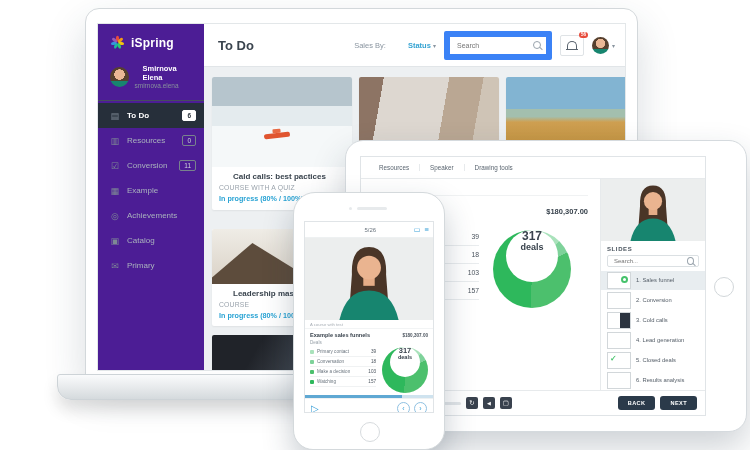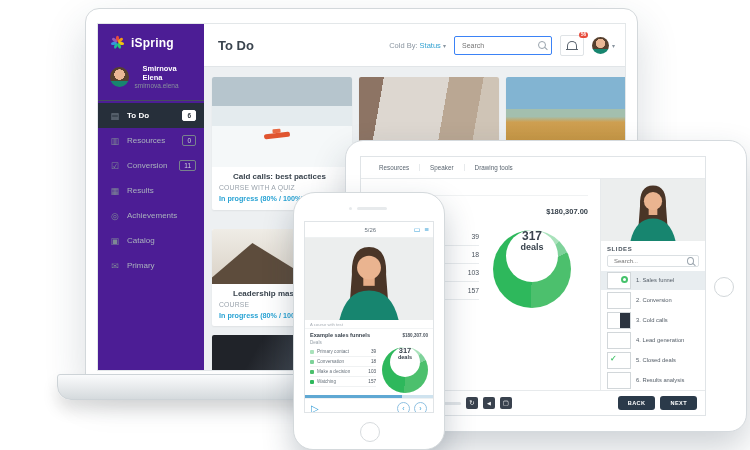--- a/index.html
+++ b/index.html
@@ -35,22 +35,22 @@
   .nav-item.active .lb{color:#fff;font-weight:bold;}
   .badge{font-size:6.5px;border:1px solid #78828d;color:#cfd5da;border-radius:2px;padding:1px 4px;line-height:7px;}
   .badge.solid{background:#fff;border-color:#fff;color:#2b333d;font-weight:bold;}
 
   
   .main{flex:1;display:flex;flex-direction:column;min-width:0;}
   .topbar{height:42px;min-height:42px;background:#fff;border-bottom:1px solid #e1e5e8;
     display:flex;align-items:center;padding:0 10px 0 14px;gap:8px;}
   .page-title{font-size:13px;font-weight:bold;color:#3a444e;flex:1;}
   .sort{font-size:7.5px;color:#8a95a0;}
-  .sort b{color:#35a3d2;font-weight:normal;}
-  .searchbox{display:flex;align-items:center;border:1px solid #3b82f6;border-radius:2px;height:17px;padding:0 5px;background:#fff;gap:4px;}
+  .sort b{color:#35a3d2;font-weight:bold;margin-left:20px;}
+  .searchbox{display:flex;align-items:center;border:6px solid #3b82f6;border-radius:2px;height:17px;padding:0 5px;background:#fff;gap:4px;}
   .searchbox input{border:none;outline:none;width:70px;font-size:7px;font-family:"Liberation Sans",sans-serif;color:#5a646e;}
   .mag{width:6px;height:6px;border:1px solid #9aa4ad;border-radius:50%;position:relative;}
   .mag::after{content:"";position:absolute;width:4px;height:1px;background:#9aa4ad;right:-3px;bottom:-1px;transform:rotate(45deg);}
   .bellbox{width:22px;height:19px;border:1px solid #dfe3e6;border-radius:2px;display:flex;align-items:center;justify-content:center;position:relative;background:#fff;}
   .bell{width:8px;height:7px;border:1px solid #5a646e;border-bottom:none;border-radius:5px 5px 0 0;position:relative;}
   .bell::after{content:"";position:absolute;left:-2px;right:-2px;bottom:-1px;height:1px;background:#5a646e;}
   .bell-badge{position:absolute;top:-4px;right:-5px;background:#e74c3c;color:#fff;font-size:4.5px;
     border-radius:4px;padding:1px 2px;line-height:4.5px;font-weight:bold;}
   .tb-avatar{display:flex;align-items:center;gap:3px;}
   .caret{font-size:6px;color:#8a95a0;}
@@ -213,42 +213,42 @@
             <span class="lb">Resources</span>
             <span class="badge">0</span>
           </div>
           <div class="nav-item">
             <span class="ic">☑</span>
             <span class="lb">Conversion</span>
             <span class="badge">11</span>
           </div>
           <div class="nav-item">
             <span class="ic">▦</span>
-            <span class="lb">Results</span>
+            <span class="lb">Example</span>
           </div>
           <div class="nav-item">
             <span class="ic">◎</span>
             <span class="lb">Achievements</span>
           </div>
           <div class="nav-item">
             <span class="ic">▣</span>
             <span class="lb">Catalog</span>
           </div>
           <div class="nav-item">
             <span class="ic">✉</span>
             <span class="lb">Primary</span>
           </div>
         </div>
       </div>
 
       <div class="main">
         <div class="topbar">
           <span class="page-title">To Do</span>
           <span class="sort">
-            <span>Cold By:</span>
+            <span>Sales By:</span>
             <b>Status</b>
             <span class="caret">▾</span>
           </span>
           <span class="searchbox">
             <input placeholder="Search" style="">
             <span class="mag"></span>
           </span>
           <span class="bellbox">
             <span class="bell"></span>
             <span class="bell-badge">56</span>

